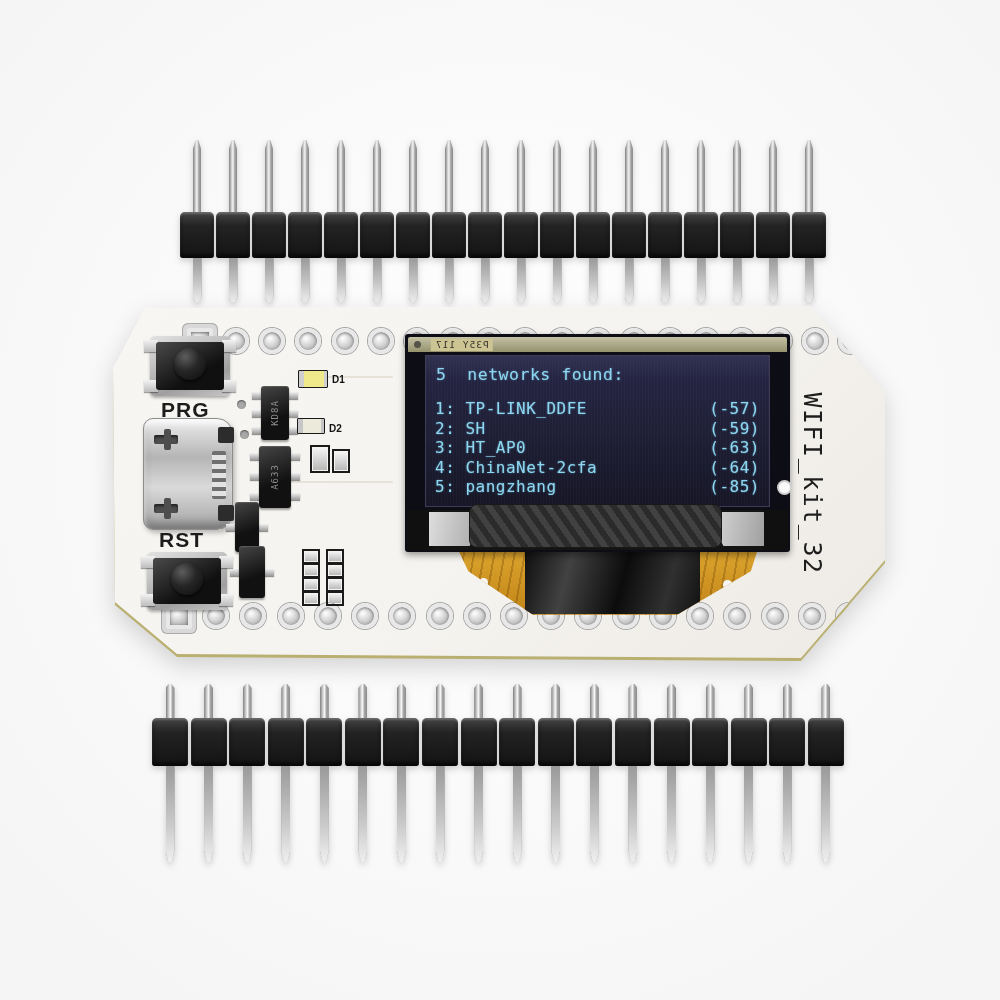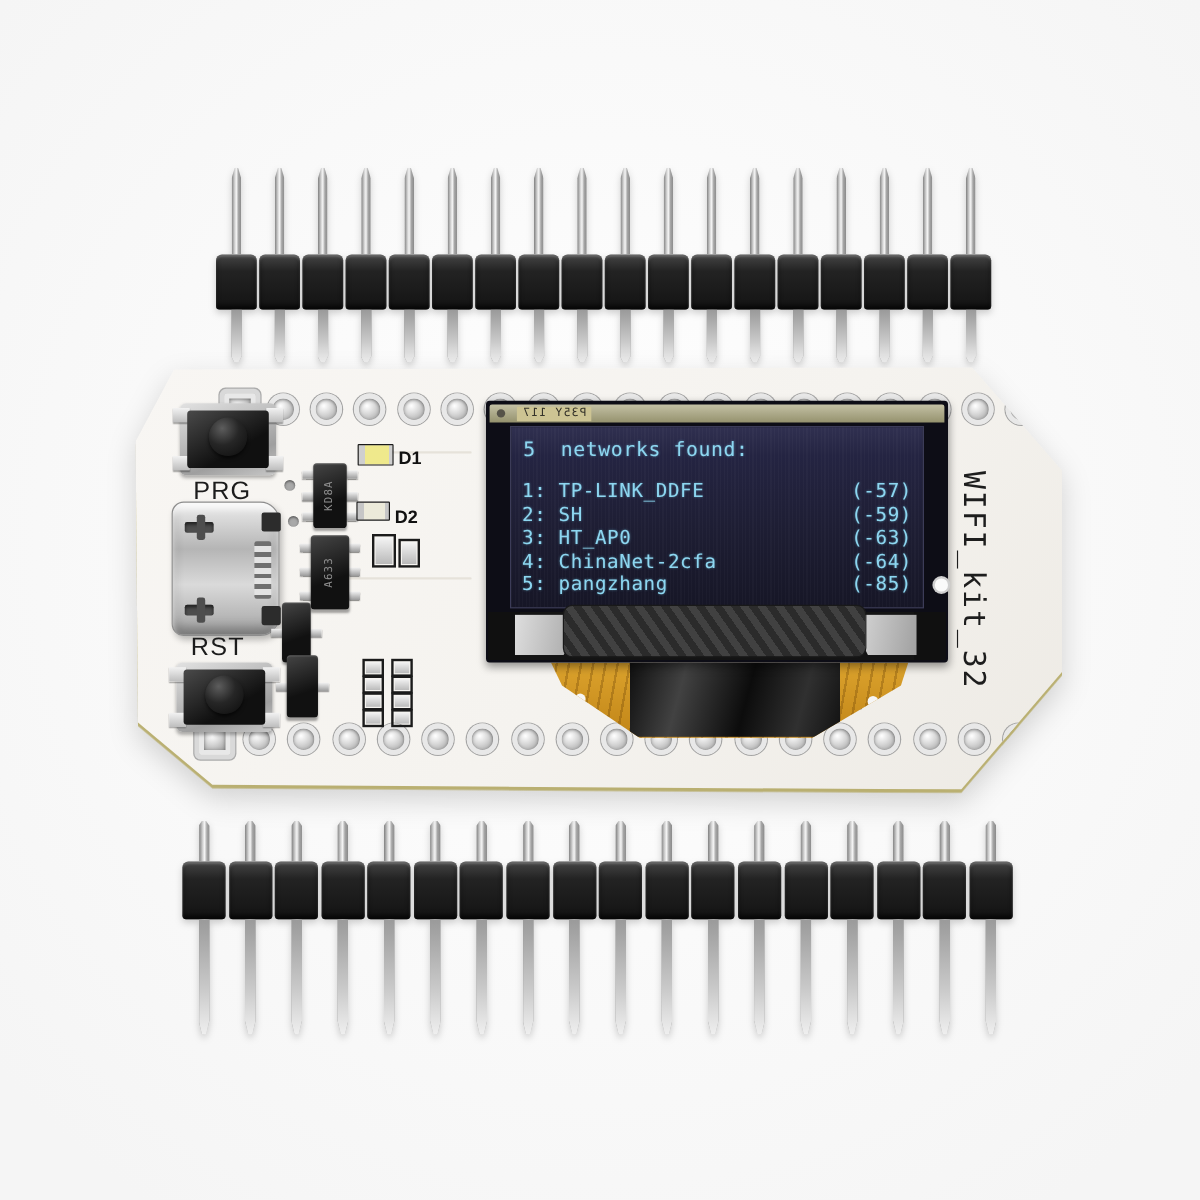--- a/index.html
+++ b/index.html
@@ -54,21 +54,21 @@
   .tact .tab{position:absolute;width:14px;height:12px;background:linear-gradient(#f2f2f2,#bdbdbd);
     box-shadow:0 1px 1px rgba(0,0,0,.35);}
   .tab.tl{left:-6px;top:4px;} .tab.bl{left:-6px;bottom:4px;}
   .tab.tr{right:-6px;top:4px;} .tab.br{right:-6px;bottom:4px;}
   .tact-inner{position:absolute;inset:6px;border-radius:3px;
     background:linear-gradient(150deg,#4a4a4a,#101010 65%);}
   .plunger{position:absolute;left:50%;top:46%;width:32px;height:32px;border-radius:50%;
     transform:translate(-50%,-50%);
     background:radial-gradient(circle at 35% 28%, #5d5d5d 0%, #262626 45%, #0c0c0c 100%);
     box-shadow:0 2px 3px rgba(0,0,0,.6);}
-  .silk{position:absolute;font-weight:normal;font-size:21px;letter-spacing:1px;color:#1c1c1c;text-align:center;}
+  .silk{position:absolute;font-weight:bold;font-size:21px;letter-spacing:1px;color:#1c1c1c;text-align:center;}
 
   
   .usb{position:absolute;left:30px;top:112px;width:90px;height:112px;
     border-radius:10px 16px 16px 10px;border:1px solid #8d8d8d;
     background:linear-gradient(180deg,#ececec 0%,#b5b5b5 35%,#dadada 62%,#a3a3a3 100%);
     box-shadow:inset 0 5px 6px rgba(255,255,255,.8), inset 0 -6px 9px rgba(0,0,0,.28), 2px 3px 5px rgba(0,0,0,.25);}
   .usb .dimple{position:absolute;width:24px;height:9px;background:#4e4e4e;border-radius:2px;
     box-shadow:inset 0 2px 3px rgba(0,0,0,.6);}
   .dimple.d-top{left:10px;top:16px;} .dimple.d-bot{left:10px;bottom:16px;}
   .usb .stem-top{position:absolute;left:20px;top:10px;width:7px;height:21px;background:#4e4e4e;border-radius:2px;}
@@ -85,21 +85,21 @@
     box-shadow:0 2px 2px rgba(0,0,0,.35), inset 0 1px 1px rgba(255,255,255,.15);
     display:flex;align-items:center;justify-content:center;}
   .sot .mark{transform:rotate(-90deg);font-family:"DejaVu Sans Mono",monospace;
     font-size:9px;color:#8f8f8f;letter-spacing:1px;white-space:nowrap;}
   .sot .leg{position:absolute;width:11px;height:7px;background:linear-gradient(#f0f0f0,#9a9a9a);
     box-shadow:0 1px 1px rgba(0,0,0,.4);}
   .leg.l1{left:0;top:12%;} .leg.l2{left:0;top:44%;} .leg.l3{left:0;top:76%;}
   .leg.r1{right:0;top:12%;} .leg.r2{right:0;top:44%;} .leg.r3{right:0;top:76%;}
 
   .led{position:absolute;border:1px solid #1a1a1a;border-radius:1px;}
-  .led-label{position:absolute;font-size:15px;font-weight:bold;color:#111;}
+  .led-label{position:absolute;font-size:10px;font-weight:bold;color:#111;}
   .via{position:absolute;border-radius:50%;background:#a9a9a9;box-shadow:inset 0 1px 2px rgba(0,0,0,.5);}
   .smd{position:absolute;background:linear-gradient(#f4f4f4,#b9b9b9);outline:2px solid #1b1b1b;outline-offset:1px;}
   .fp-grid{position:absolute;display:grid;grid-template-columns:12px 12px;gap:5px 12px;}
   .fp-grid .pad{width:12px;height:9px;background:linear-gradient(#f2f2f2,#bbb);
     outline:2px solid #1b1b1b;outline-offset:1px;}
   .fp-row{position:absolute;display:flex;gap:12px;}
   .fp-row .pad{width:15px;height:10px;background:linear-gradient(#f4f4f4,#c4c4c4);
     outline:2px solid #1b1b1b;outline-offset:1px;}
 
   

